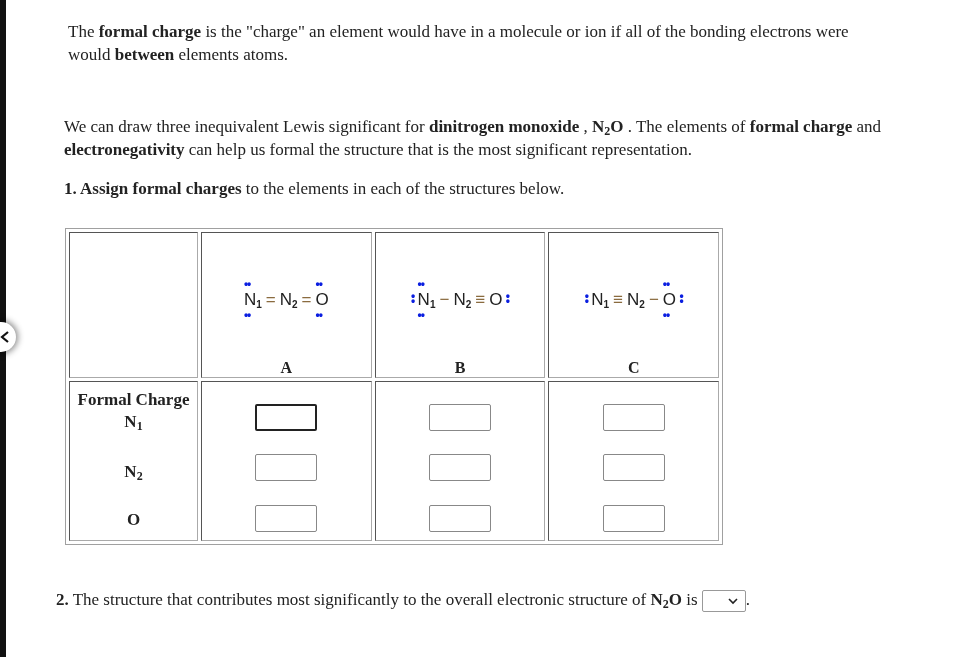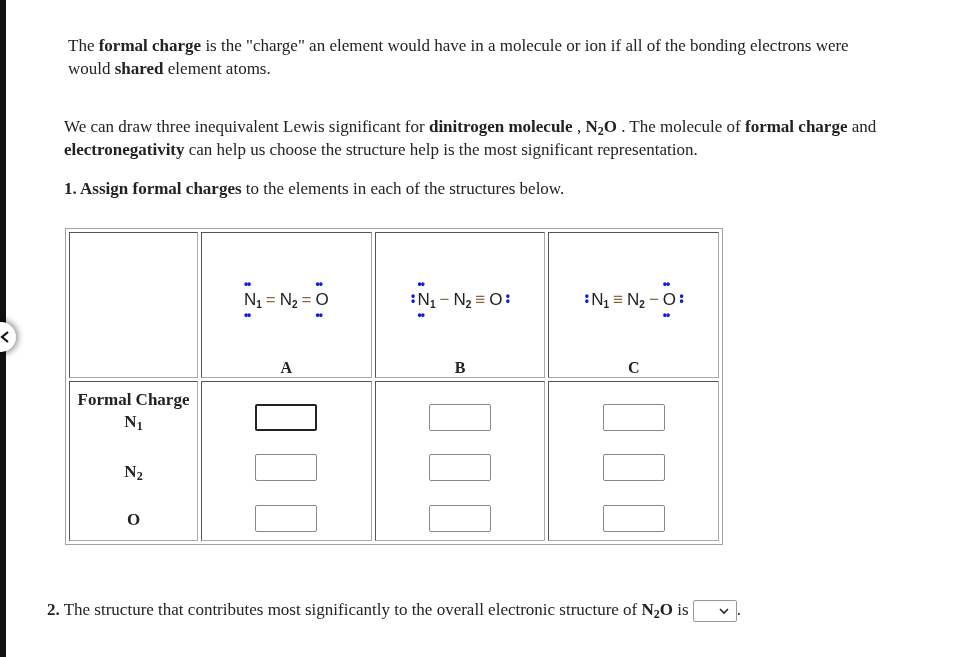--- a/index.html
+++ b/index.html
@@ -5,24 +5,24 @@
   * { box-sizing: border-box; margin: 0; padding: 0; }
   html, body { width: 972px; height: 657px; overflow: hidden; background: #ffffff; }
   body { position: relative; font-family: "Liberation Serif", "DejaVu Serif", serif; color: #222; font-size: 17px; }
   .left-strip { position: absolute; left: 0; top: 0; width: 6px; height: 657px; background: #111; }
   .back-btn { position: absolute; left: -14px; top: 322px; width: 30px; height: 30px; border-radius: 50%;
     background: #fff; box-shadow: 0 0 6px 2px rgba(0,0,0,0.45); display: flex; align-items: center; justify-content: flex-end; padding-right: 6px; cursor: pointer; }
   .back-btn svg { display: block; }
   .p { position: absolute; line-height: 23px; white-space: nowrap; }
   b { font-weight: bold; }
   sub { font-size: 12px; vertical-align: -3px; line-height: 0; }
-  #p1 { left: 68px; top: 34px; }
+  #p1 { left: 68px; top: 20px; }
   #p2 { left: 64px; top: 115px; }
   #p3 { left: 64px; top: 177px; }
-  #p4 { left: 47px; top: 588px; margin-top: 10px; }
+  #p4 { left: 56px; top: 588px; }
 
   table.fc { position: absolute; left: 65px; top: 228px; width: 658px; border: 1px solid #a0a0a0; border-collapse: separate; border-spacing: 3px; }
   table.fc td { border: 1px solid #555; border-right-color: #aaa; border-bottom-color: #aaa; vertical-align: top; text-align: center; }
   td.hdr-blank { width: 129px; height: 146px; }
   td.struct { height: 146px; position: relative; }
   .lewis { position: absolute; left: 0; right: 0; top: 52px; height: 30px; display: flex; justify-content: center; align-items: center;
     font-family: "Liberation Sans", "DejaVu Sans", sans-serif; font-size: 17px; color: #222; }
   .atom { position: relative; display: inline-block; padding: 0 1px; }
   .atom .sub { font-size: 10px; font-weight: bold; vertical-align: -3px; }
   .bond { color: #8a6b3f; display: inline-block; margin: 0 3px; font-size: 17px; }
@@ -49,26 +49,26 @@
 
 <div class="left-strip"></div>
 <div class="back-btn">
   <svg width="10" height="12" viewBox="0 0 10 12">
       <path d="M8 1 L2 6 L8 11" stroke="#111" stroke-width="2.2" fill="none"></path>
     </svg>
 </div>
 
 <div class="p" id="p1">
   <span>The </span><b>formal charge</b><span> is the "charge" an element would have in a molecule or ion if all of the bonding electrons were</span><br>
-  <span>would </span><b>shared</b><span> element atoms.</span>
+  <span>would </span><b>between</b><span> elements atoms.</span>
 </div>
 
 <div class="p" id="p2">
-  <span>We can draw three inequivalent Lewis significant for </span><b>dinitrogen molecule</b><span> , </span><b><span>N</span><sub>2</sub><span>O</span></b><span> . The molecule of </span><b>formal charge</b><span> and</span><br>
-  <b>electronegativity</b><span> can help us choose the structure help is the most significant representation.</span>
+  <span>We can draw three inequivalent Lewis significant for </span><b>dinitrogen monoxide</b><span> , </span><b><span>N</span><sub>2</sub><span>O</span></b><span> . The elements of </span><b>formal charge</b><span> and</span><br>
+  <b>electronegativity</b><span> can help us formal the structure that is the most significant representation.</span>
 </div>
 
 <div class="p" id="p3">
   <b>1.</b><b> Assign formal charges</b><span> to the elements in each of the structures below.</span>
 </div>
 
 <table class="fc">
   <tbody>
       <tr>
     <td class="hdr-blank"></td>

